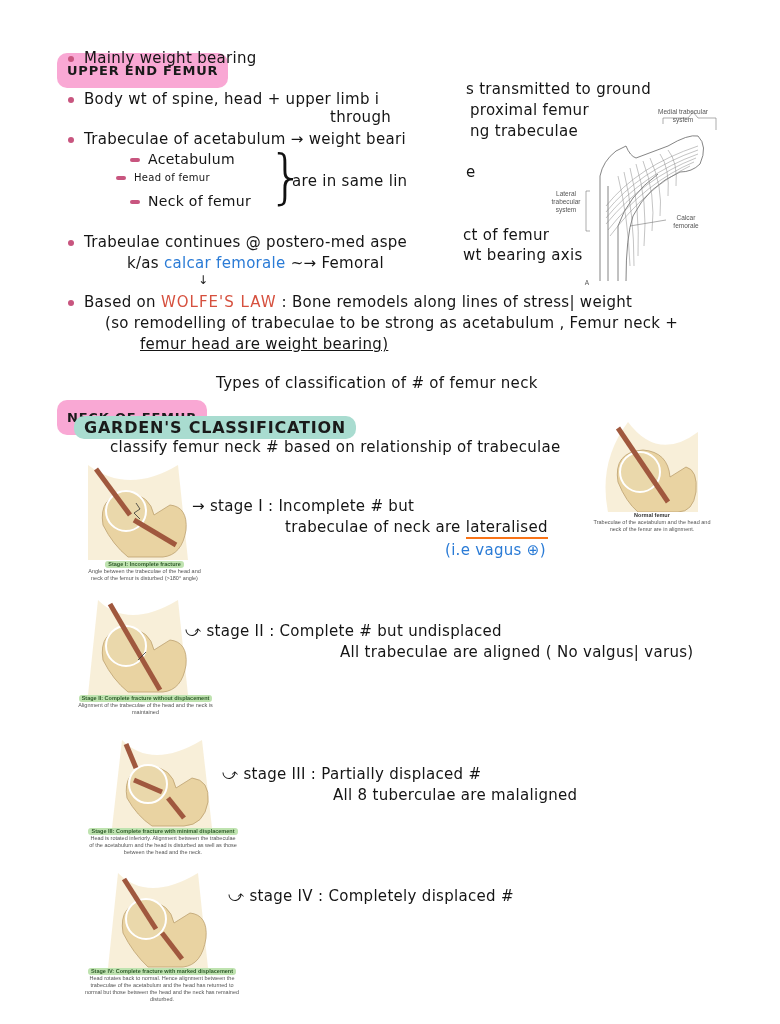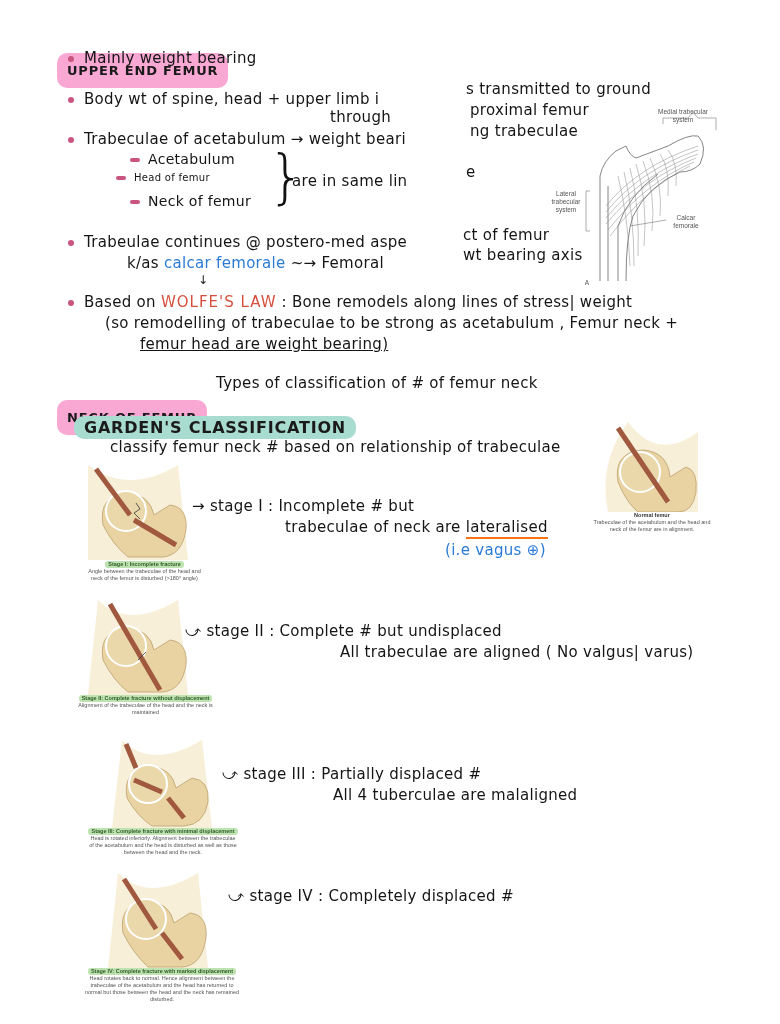--- a/index.html
+++ b/index.html
@@ -172,21 +172,21 @@
     <line x1="56" y1="58" x2="72" y2="78" stroke="#a0583e" stroke-width="5"></line>
   </svg>
 </div>
 <div class="cap" style="left:88px;top:828px;width:150px;">
   <span class="title">Stage III: Complete fracture with minimal displacement</span><br>
   <span>Head is rotated inferiorly. Alignment between the trabeculae of the acetabulum and the head is disturbed as well as those between the head and the neck.</span>
 </div>
 <div class="hw" style="left:222px;top:765px;">
   <span>⤻ </span><span>stage III</span><span> : </span><span>Partially displaced #</span>
 </div>
-<div class="hw" style="left:333px;top:786px;">All 4 tuberculae are malaligned</div>
+<div class="hw" style="left:333px;top:786px;">All 8 tuberculae are malaligned</div>
 
 <div class="fig" style="left:108px;top:873px;width:110px;height:95px;">
   <svg width="110" height="95" viewBox="0 0 110 95">
     <path d="M10 0 Q40 30 90 0 L100 95 L0 95Z" fill="#f3e4c0" opacity="0.6"></path>
     <path d="M15 60 Q10 30 40 28 Q62 30 66 50 L82 40 Q100 42 98 65 Q94 92 75 94 L40 94 Q25 80 15 60Z" fill="#e9d3a2" stroke="#bda170" stroke-width="0.8"></path>
     <circle cx="38" cy="46" r="20" fill="#ead8ab" stroke="#fff" stroke-width="2"></circle>
     <line x1="16" y1="6" x2="48" y2="56" stroke="#a0583e" stroke-width="5"></line>
     <line x1="54" y1="60" x2="74" y2="86" stroke="#a0583e" stroke-width="5"></line>
   </svg>
 </div>

